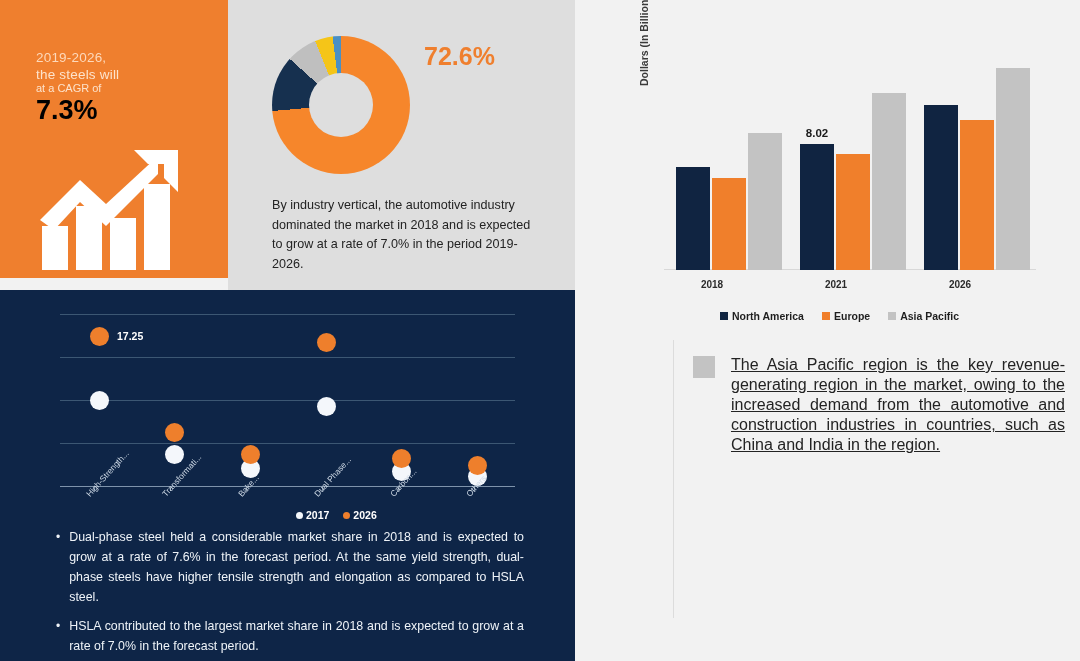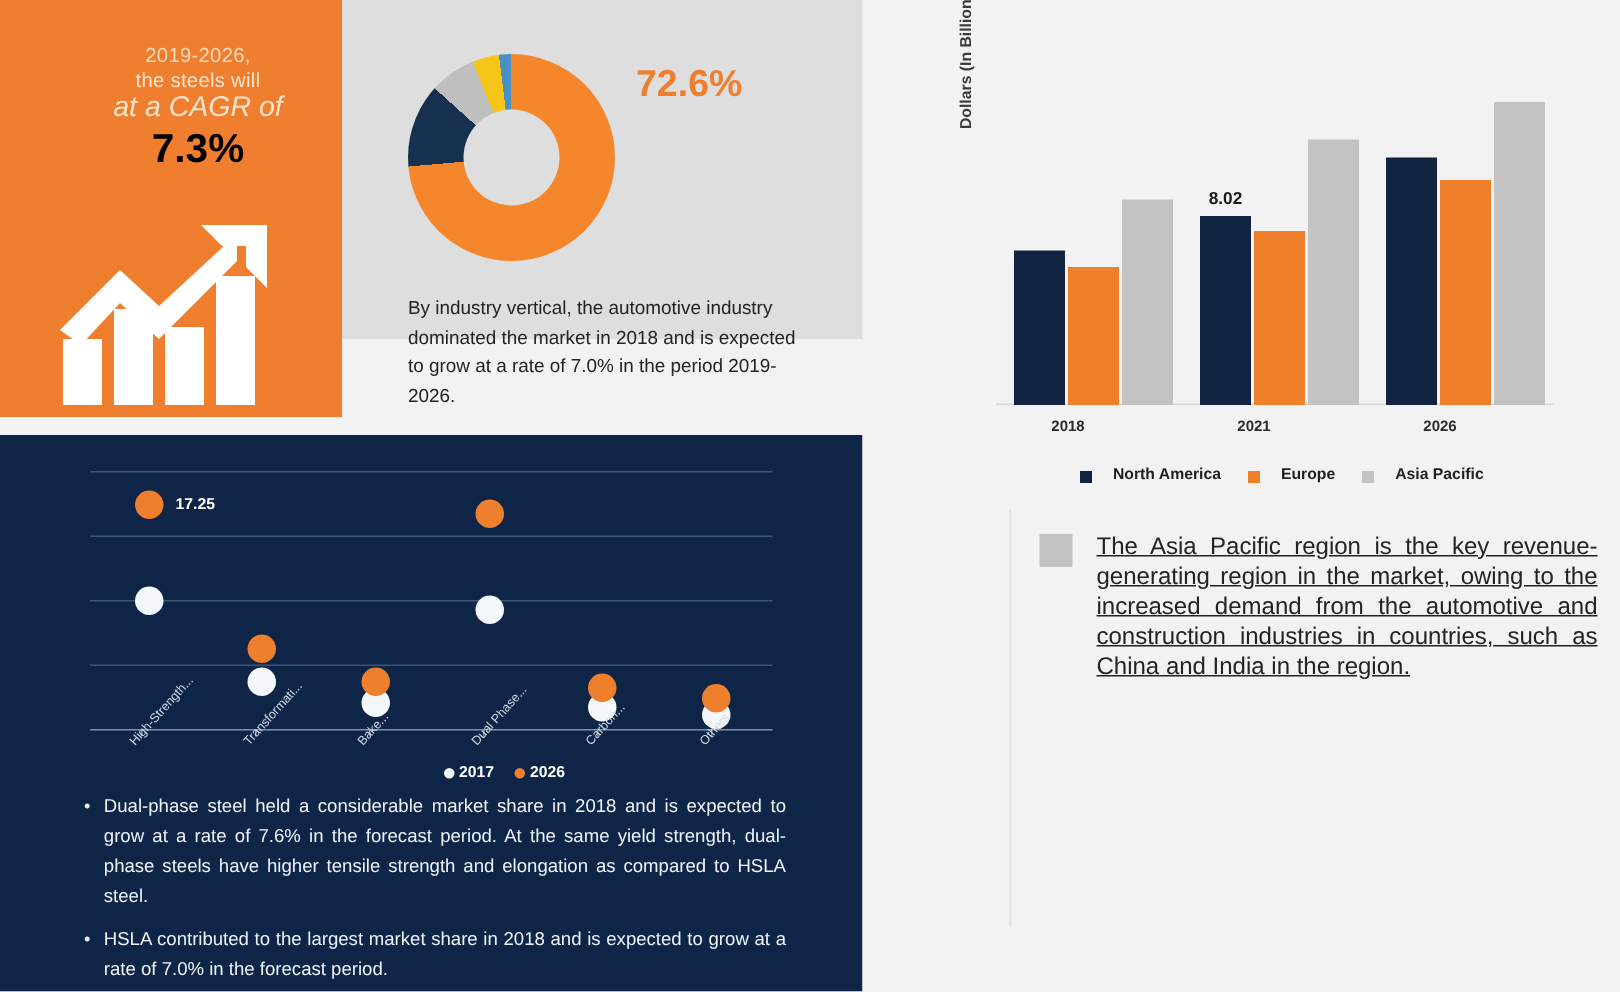--- a/index.html
+++ b/index.html
@@ -8,31 +8,31 @@
     font-family: "Liberation Sans", sans-serif;
     background: #f2f2f2;
     position: relative;
     overflow: hidden;
   }
   .page { position: absolute; inset: 0; background: #f2f2f2; }
 
   
   .panel-orange {
     position: absolute; left: 0; top: 0; width: 228px; height: 278px;
-    background: #ef7f2e; padding: 29px 0 0 36px; text-align: center;
+    background: #ef7f2e; padding: 50px 0 0 36px;
   }
   .po-l1 { font-size: 13.5px; color: #fdd9bb; letter-spacing: .2px; margin-bottom: 2px; }
   .po-l2 { font-size: 13.5px; color: #fde3cc; letter-spacing: .2px; }
   .po-big { font-size: 25px; font-weight: bold; color: #ffffff; letter-spacing: .3px; margin: 4px 0 6px; }
-  .po-l3 { font-size: 19px; color: #fde3cc; font-style: italic; }
+  .po-l3 { font-size: 11px; color: #fde3cc; }
   .po-pct { font-size: 27px; font-weight: bold; color: #000000; margin-top: 1px; }
   .growth-icon { position: absolute; left: 36px; top: 148px; width: 160px; height: 125px; }
 
   .panel-donut {
-    position: absolute; left: 228px; top: 0; width: 347px; height: 226px;
+    position: absolute; left: 228px; top: 0; width: 347px; height: 290px;
     background: #dedede; padding: 0;
   }
   .donut-wrap { position: absolute; left: 44px; top: 36px; width: 138px; height: 138px; }
   .donut {
     width: 138px; height: 138px; border-radius: 50%;
     background: conic-gradient(
       #f6862b 4deg 265deg,
       #16304f 265deg 312deg,
       #bfbfbf 312deg 338deg,
       #f5c518 338deg 353deg,
@@ -104,21 +104,21 @@
   }
   .xcat {
     position: absolute; bottom: 14px; font-size: 10px; font-weight: bold; color: #2b2b2b;
     text-align: center; width: 60px;
   }
   .bar-legend {
     position: absolute; left: 70px; bottom: -18px;
     display: flex; gap: 18px; align-items: center;
     font-size: 10.5px; font-weight: bold; color: #1f1f1f;
   }
-  .bl-item { display: flex; align-items: flex-end; gap: 14px; }
+  .bl-item { display: flex; align-items: center; gap: 4px; }
   .bl-sw { width: 8px; height: 8px; }
 
   .notes { position: absolute; left: 118px; top: 355px; width: 372px; }
   .note { display: flex; gap: 16px; margin-bottom: 26px; }
   .note-sw { flex: 0 0 auto; width: 22px; height: 22px; margin-top: 1px; }
   .note-txt { font-size: 16px; color: #232323; line-height: 20px; text-align: justify; text-decoration: underline; }
 
   .logo { position: absolute; left: 352px; top: 601px; display: flex; align-items: center; gap: 7px; }
   .logo-mark { position: relative; width: 42px; height: 28px; }
   .logo-words { line-height: 1; }

